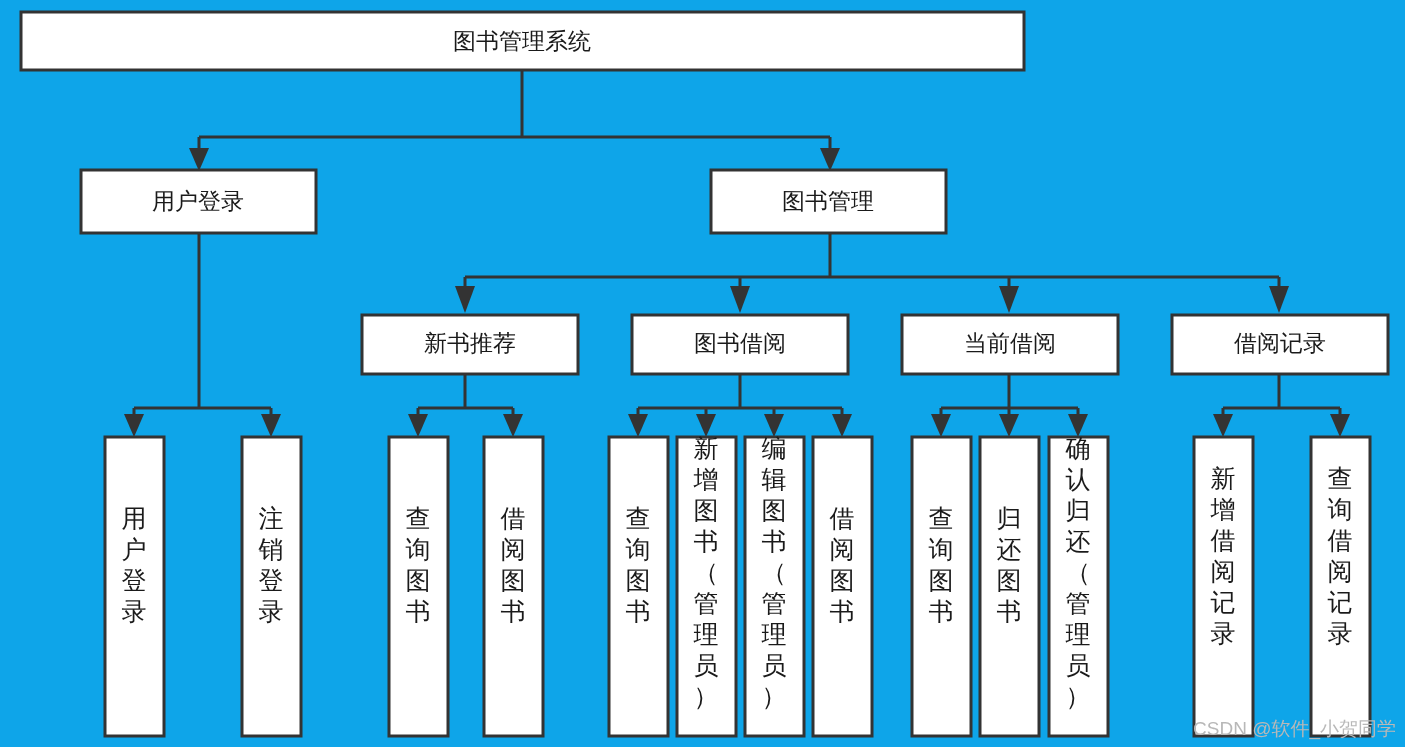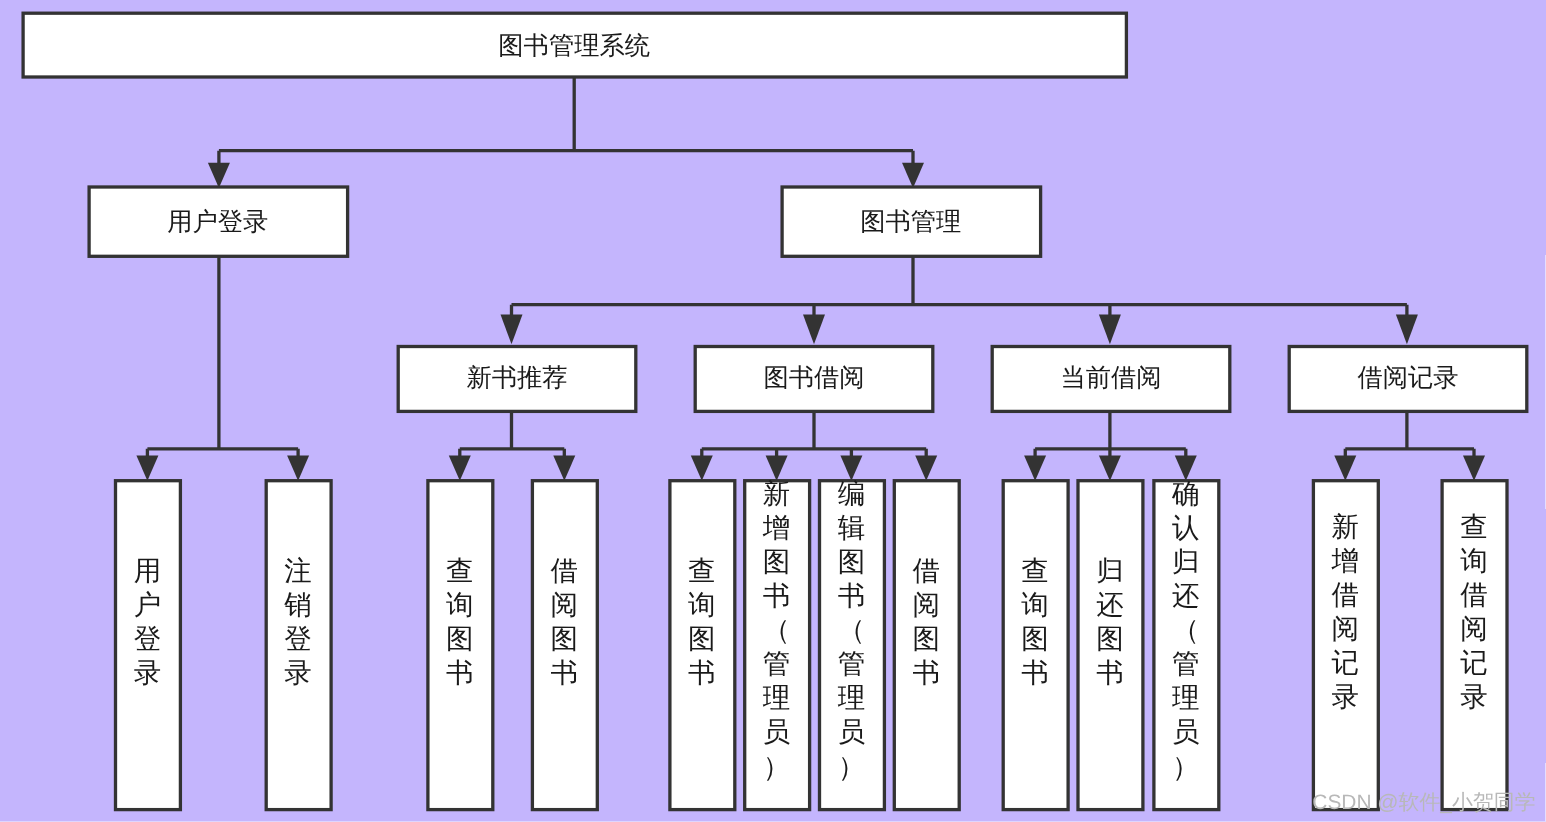--- a/index.html
+++ b/index.html
@@ -8,21 +8,21 @@
     padding: 0;
     background: #ffffff;
   }
   body {
     font-family: "Liberation Sans", "DejaVu Sans", sans-serif;
   }
   #diagram-root {
     position: relative;
     width: 1405px;
     height: 747px;
-    background: #c4b5fd;
+    background: #0ea5e9;
     overflow: hidden;
   }
   svg#flow-svg {
     position: absolute;
     top: 0;
     left: 0;
     width: 1405px;
     height: 747px;
     display: block;
   }

